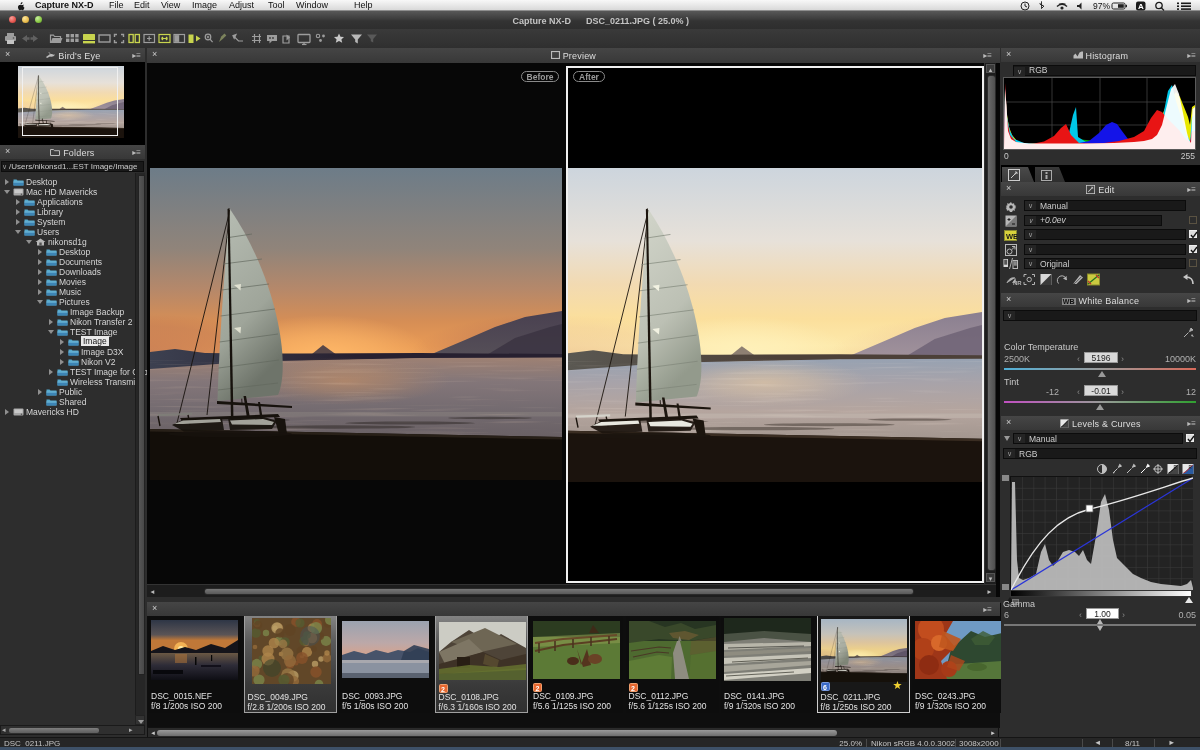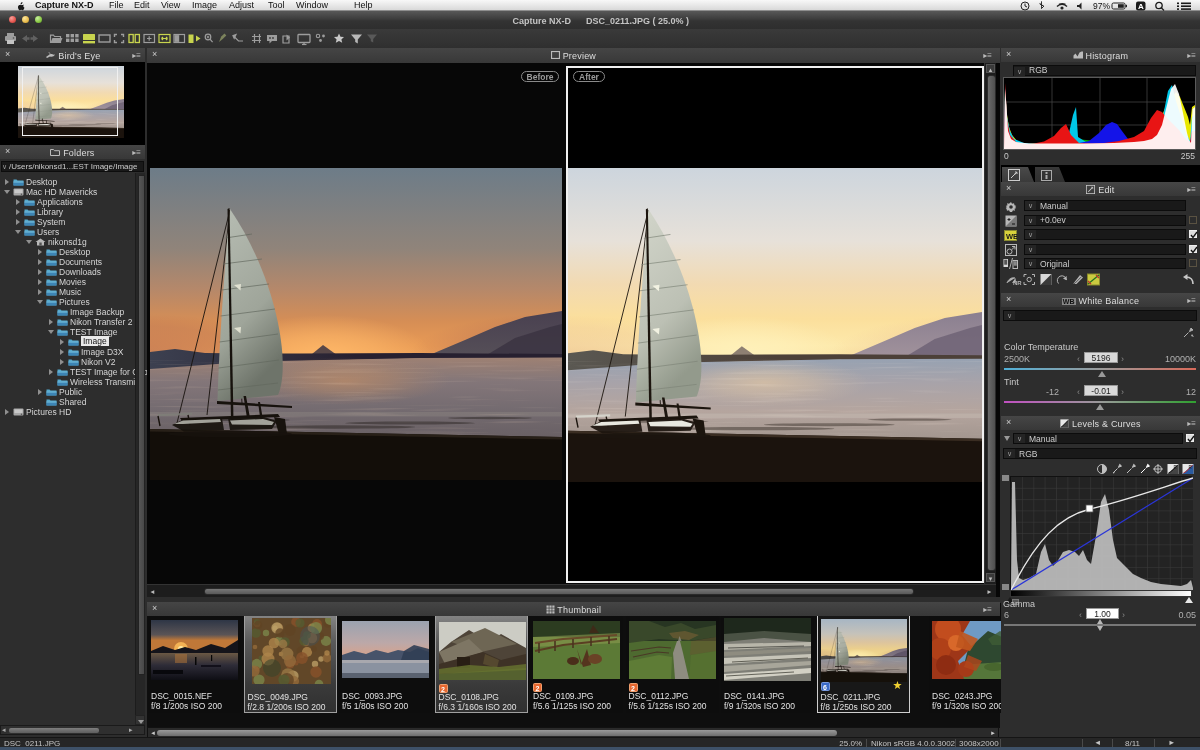--- a/index.html
+++ b/index.html
@@ -494,21 +494,21 @@
           <svg class="abs" style="left:46px;top:1px;" width="11" height="8">
             <use href="#ic-fold"></use>
           </svg>
           <span class="abs" style="left:59px;top:0px;">Shared</span>
         </div>
       <div class="trow" style="left:0;top:233.5px;">
           <div class="abs" style="left:5px;top:2.5px;width:0;height:0;border-left:4px solid #909090;border-top:3px solid transparent;border-bottom:3px solid transparent;"></div>
           <svg class="abs" style="left:13px;top:1px;" width="11" height="8">
             <use href="#ic-disk"></use>
           </svg>
-          <span class="abs" style="left:26px;top:0px;">Pictures HD</span>
+          <span class="abs" style="left:26px;top:0px;">Mavericks HD</span>
         </div>
     </div>
 
     <div class="abs" style="left:135px;top:125px;width:10px;height:552px;background:#262626;border-left:1px solid #1c1c1c;">
       <div class="abs" style="left:1.5px;top:2px;width:7px;height:500px;background:linear-gradient(90deg,#565656,#484848);border:1px solid #222;border-radius:1px;"></div>
     </div>
 
     <div class="abs" style="left:135px;top:667px;width:10px;height:10px;background:#333;border:1px solid #222;">
         <div class="abs" style="left:2px;top:3.5px;width:0;height:0;border-top:4px solid #999;border-left:3px solid transparent;border-right:3px solid transparent;"></div>
       </div>
@@ -1049,21 +1049,21 @@
         <div class="abs" style="left:75px;top:75px;color:#f0d030;font-size:11px;">★</div>
         <div class="abs" style="left:2.5px;top:2.5px;width:9px;height:9px;background:#9a9a9a;border:1px solid #c8c8c8;">
           <svg width="9" height="9" viewBox="0 0 9 9" style="position:absolute;left:0;top:0;">
             <path d="M1.5 7.5L5.5 3.5l1 1L2.5 8.5Z" fill="#222"></path>
             <path d="M6 3l1 1 1-1-1-1z" fill="#222"></path>
           </svg>
         </div>
         <div class="cellname" style="top:89px;">DSC_0211.JPG</div>
         <div class="cellname" style="top:99px;">f/8 1/250s ISO 200</div>
       </div>
-    <div class="cell" style="left:782px;">
+    <div class="cell" style="left:765.0px;">
         <div class="abs" style="left:3.0px;top:17.5px;width:87px;height:58px;overflow:hidden;"><svg width="87" height="58" viewBox="0 0 87 58">
             <rect width="87" height="58" fill="#6f9ac4"></rect>
             <path d="M36 28 L56 10 70 16 87 12 87 44 32 44 Z" fill="#2e4830"></path>
             <path d="M56 18 L68 10 80 16 74 24 60 24 Z" fill="#3e5c36" opacity="0.8"></path>
             <path d="M28 44 L87 40 87 58 24 58 Z" fill="#55763a"></path>
             <path d="M0 0 L38 0 30 14 40 26 26 40 32 58 0 58 Z" fill="#9e3618"></path>
             <circle cx="16" cy="8" r="13" fill="#c24d1e"></circle>
             <circle cx="8" cy="28" r="11" fill="#b04018"></circle>
             <circle cx="24" cy="22" r="8" fill="#d8682a"></circle>
             <circle cx="14" cy="44" r="10" fill="#8e2c12"></circle>
@@ -1076,33 +1076,20 @@
         <div class="cellname" style="top:99px;">f/9 1/320s ISO 200</div>
       </div>
     <div class="abs" style="left:0px;top:125px;width:852px;height:11px;background:#2a2a2a;border:1px solid #111;">
       <div class="abs" style="left:1px;top:1px;width:8px;height:7px;color:#ccc;font-size:7px;line-height:7px;text-align:center;">◂</div>
       <div class="abs" style="left:9px;top:1.5px;width:680px;height:6px;background:linear-gradient(#9a9a9a,#6e6e6e);border-radius:3px;"></div>
       <div class="abs" style="left:841px;top:1px;width:8px;height:7px;color:#ccc;font-size:7px;line-height:7px;text-align:center;">▸</div>
     </div>
   </div>
   <div id="thumbhead" class="abs phead">
       <span class="x">×</span>
-      <span class="ttl"><svg width="9" height="9" viewBox="0 0 9 9" style="vertical-align:-1px;">
-          <g fill="#bbb">
-            <rect x="0.5" y="0.5" width="2.2" height="2.2"></rect>
-            <rect x="3.4" y="0.5" width="2.2" height="2.2"></rect>
-            <rect x="6.3" y="0.5" width="2.2" height="2.2"></rect>
-            <rect x="0.5" y="3.4" width="2.2" height="2.2"></rect>
-            <rect x="3.4" y="3.4" width="2.2" height="2.2"></rect>
-            <rect x="6.3" y="3.4" width="2.2" height="2.2"></rect>
-            <rect x="0.5" y="6.3" width="2.2" height="2.2"></rect>
-            <rect x="3.4" y="6.3" width="2.2" height="2.2"></rect>
-            <rect x="6.3" y="6.3" width="2.2" height="2.2"></rect>
-          </g>
-        </svg> Thumbnail</span>
       <span class="opt" style="right:8px;">▸≡</span>
     </div>
 
   <div id="rightpanel" class="abs">
     <div class="rp-head" style="top:0;">
         <span class="x">×</span>
         <span class="ttl"><svg width="10" height="8" viewBox="0 0 10 8" style="vertical-align:-0.5px;">
             <path d="M0.5 7.5v-3l2-2 2 3 2-4 2-1 1.5 0v7z" fill="#bbb"></path>
           </svg> Histogram</span>
         <span class="opt" style="right:4px;">▸≡</span>
@@ -1155,21 +1142,21 @@
     <div class="ddl" style="left:23px;top:152px;width:162px;">
         <span class="chev">∨</span>
         <span class="txt">Manual</span>
       </div>
     <div class="abs" style="left:4px;top:165px;"><svg width="12" height="12" viewBox="0 0 12 12">
           <rect x="0.5" y="0.5" width="11" height="11" fill="#b8b8b8"></rect>
           <path d="M0.5 11.5L11.5 0.5v11z" fill="#7a7a7a"></path>
           <path d="M2.5 4.5h3M4 3v3" stroke="#222" stroke-width="1"></path>
           <path d="M7 9h3" stroke="#111" stroke-width="1"></path>
         </svg></div>
-    <div class="ddl" style="left:23px;top:166.5px;width:162px;">
+    <div class="ddl" style="left:23px;top:166.5px;width:138px;font-style:italic;">
         <span class="chev">∨</span>
         <span class="txt">+0.0ev</span>
       </div>
     <div class="ck" style="left:188px;top:167.5px;border-color:#5a5242;"></div>
     <div class="abs" style="left:3px;top:179px;"><svg width="13" height="11" viewBox="0 0 13 11">
           <rect x="0.5" y="0.5" width="12" height="10" fill="#d8d23c" stroke="#8a8a30"></rect>
           <text x="2" y="8.5" font-family="Liberation Sans" font-size="7.5" font-weight="bold" fill="#1a1a1a">WB</text>
         </svg></div>
     <div class="ddl" style="left:23px;top:181px;width:162px;">
         <span class="chev">∨</span>

